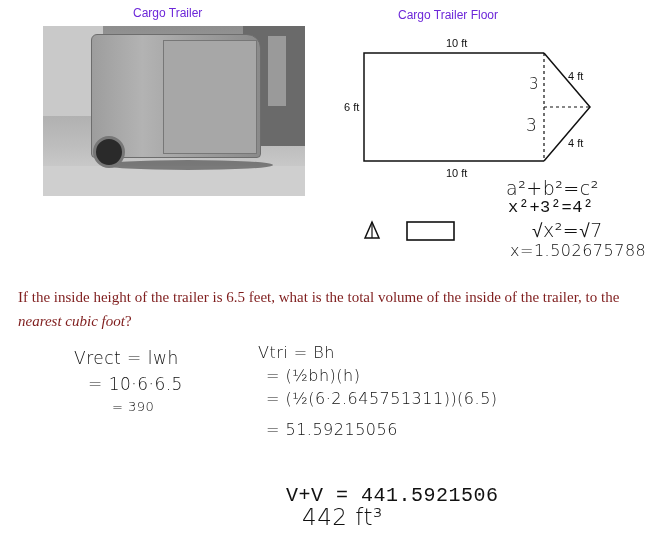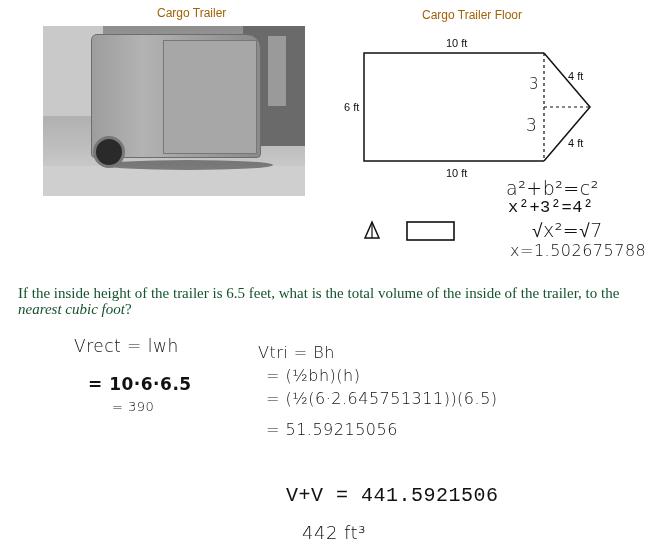--- a/index.html
+++ b/index.html
@@ -1,21 +1,21 @@
 <!DOCTYPE html>
 <html><head>
 <meta charset="utf-8">
 <style>
   html, body { margin: 0; padding: 0; }
   body {
     width: 650px; height: 555px; background: #ffffff; position: relative; overflow: hidden;
     font-family: "Liberation Sans", sans-serif; color: #111;
   }
   .abs { position: absolute; }
-  .caption { font-size: 12px; color: #a16207; margin-left: 24px; }
+  .caption { font-size: 12px; color: #6d28d9; }
   .photo {
     left: 43px; top: 26px; width: 262px; height: 170px;
     background: linear-gradient(180deg, #8e8e8e 0%, #a8a8a8 40%, #bdbdbd 70%, #d8d8d8 100%);
     overflow: hidden;
   }
   .photo .sky { position:absolute; left:0; top:0; width:60px; height:90px; background:#c9c9c9; }
   .photo .bldg { position:absolute; left:200px; top:0; width:62px; height:120px; background:#6a6a6a; }
   .photo .bldg2 { position:absolute; left:225px; top:10px; width:18px; height:70px; background:#9a9a9a; }
   .photo .body {
     position:absolute; left:48px; top:8px; width:168px; height:122px;
@@ -26,21 +26,21 @@
   .photo .wheel { position:absolute; left:50px; top:110px; width:26px; height:26px; border-radius:50%; background:#2a2a2a; border:3px solid #777; }
   .photo .ground { position:absolute; left:0; top:140px; width:262px; height:30px; background:#cfcfcf; }
   .photo .shadow { position:absolute; left:60px; top:134px; width:170px; height:10px; background:#555; border-radius:50%; opacity:.7; }
   .dim { font-size: 11px; color: #111; }
   .hand {
     font-family: "DejaVu Sans", sans-serif; color: #111; font-weight: 300;
     white-space: nowrap; letter-spacing: 0.5px;
   }
   .question {
     left: 18px; top: 285px; width: 620px;
-    font-family: "Liberation Serif", serif; font-size: 15px; line-height: 16px; color: #14532d;
+    font-family: "Liberation Serif", serif; font-size: 15px; line-height: 24px; color: #7f1d1d;
   }
   .question i { font-style: italic; }
 </style>
 </head>
 <body>
 
 <div class="abs caption" style="left:133px; top:6px;">Cargo Trailer</div>
 <div class="abs caption" style="left:398px; top:8px;">Cargo Trailer Floor</div>
 
 <div class="abs photo">
@@ -76,23 +76,23 @@
 <svg class="abs" style="left:360px; top:216px;" width="100" height="30">
   <g>
     <polygon points="5,22 12,6 19,22" fill="none" stroke="#111" stroke-width="1.5"></polygon>
     <line x1="12" y1="6" x2="12" y2="22" stroke="#111" stroke-width="1.2"></line>
   </g>
   <rect x="47" y="6" width="47" height="18" fill="none" stroke="#111" stroke-width="1.6"></rect>
 </svg>
 
 <div class="abs question"><span>If the inside height of the trailer is 6.5 feet, what is the total volume of the inside of the trailer, to the </span><i>nearest cubic foot</i><span>?</span></div>
 
-<div class="abs hand" style="left:74px; top:336px; font-size:17px;">Vrect = lwh</div>
-<div class="abs hand" style="left:88px; top:374px; font-size:17px;font-weight:bold;">= 10·6·6.5</div>
+<div class="abs hand" style="left:74px; top:348px; font-size:17px;">Vrect = lwh</div>
+<div class="abs hand" style="left:88px; top:374px; font-size:17px;">= 10·6·6.5</div>
 <div class="abs hand" style="left:92px; top:399px; font-size:13px;margin-left:20px;">= 390</div>
 
 <div class="abs hand" style="left:258px; top:343px; font-size:16px;">Vtri = Bh</div>
 <div class="abs hand" style="left:266px; top:366px; font-size:16px;text-align:right;">= (½bh)(h)</div>
 <div class="abs hand" style="left:266px; top:389px; font-size:16px;">= (½(6·2.645751311))(6.5)</div>
 <div class="abs hand" style="left:266px; top:420px; font-size:16px;">= 51.59215056</div>
 
 <div class="abs hand" style="left:286px; top:484px; font-size:20px;font-family:Liberation Mono, monospace;">V+V = 441.5921506</div>
-<div class="abs hand" style="left:302px; top:522px; font-size:18px;">442 ft³</div>
+<div class="abs hand" style="left:302px; top:504px; font-size:23px;">442 ft³</div>
 
 </body></html>

